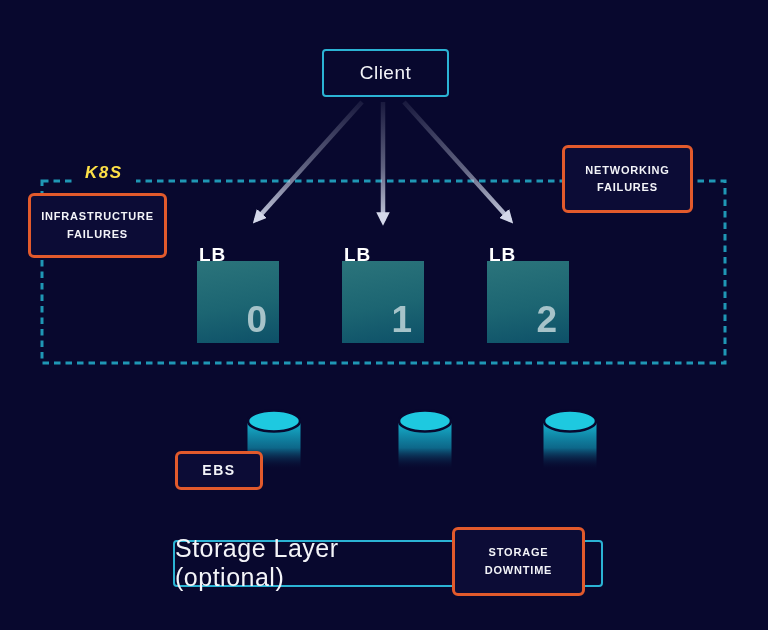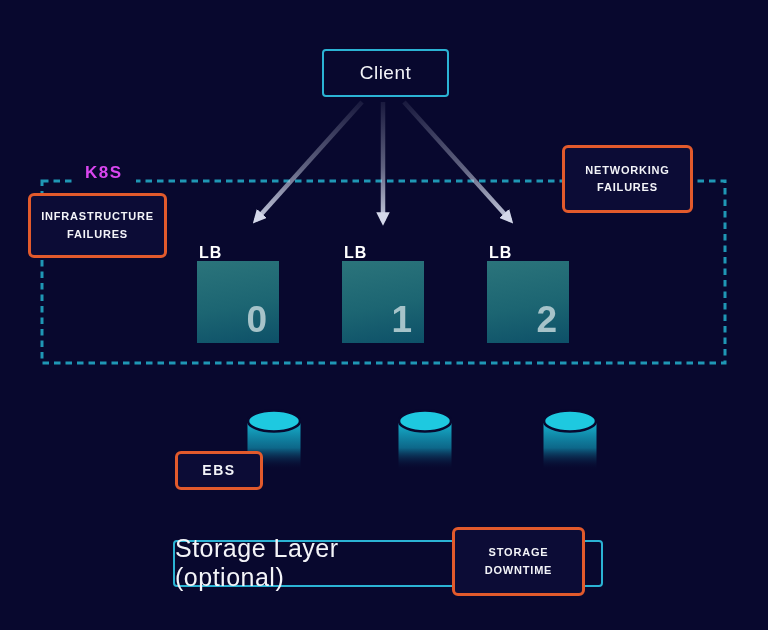--- a/index.html
+++ b/index.html
@@ -46,31 +46,32 @@
   .abox-infra { left:28px; top:193px; width:139px; height:65px; padding:0 24px; }
   .abox-net   { left:562px; top:145px; width:131px; height:68px; padding:4px 14px; }
   .abox-ebs   { left:175px; top:451px; width:88px; height:39px; font-size:14px; letter-spacing:1.5px; }
   .abox-storage { left:452px; top:527px; width:133px; height:69px; padding:16px 10px; }
 
   
   .k8s-label {
     position:absolute; left:72px; top:162px; height:22px;
     padding:0 13px;
     background:#08082e;
-    color:#d946ef; font-size:17px; font-weight:700; letter-spacing:1.5px;
+    color:#fde047; font-size:17px; font-weight:700; letter-spacing:1.5px;
     display:flex; align-items:center;
     z-index:3;
+    font-style:italic;
   }
 
   
   .lb-unit { position:absolute; top:240px; width:82px; height:103px; z-index:2; }
   .lb-0 { left:197px; } .lb-1 { left:342px; } .lb-2 { left:487px; }
   .lb-label {
     position:absolute; left:2px; top:4px; height:20px;
-    color:#ffffff; font-size:16px; font-weight:700; letter-spacing:1px;
+    color:#ffffff; font-size:19px; font-weight:700; letter-spacing:1px;
   }
   .lb-square {
     position:absolute; left:0; top:21px; width:82px; height:82px;
     background:linear-gradient(170deg, #2b747b 0%, #1c6572 55%, #0d5068 100%);
   }
   .lb-number {
     position:absolute; right:12px; bottom:2px;
     color:#a6c3c9; font-size:37px; font-weight:700;
   }
 

